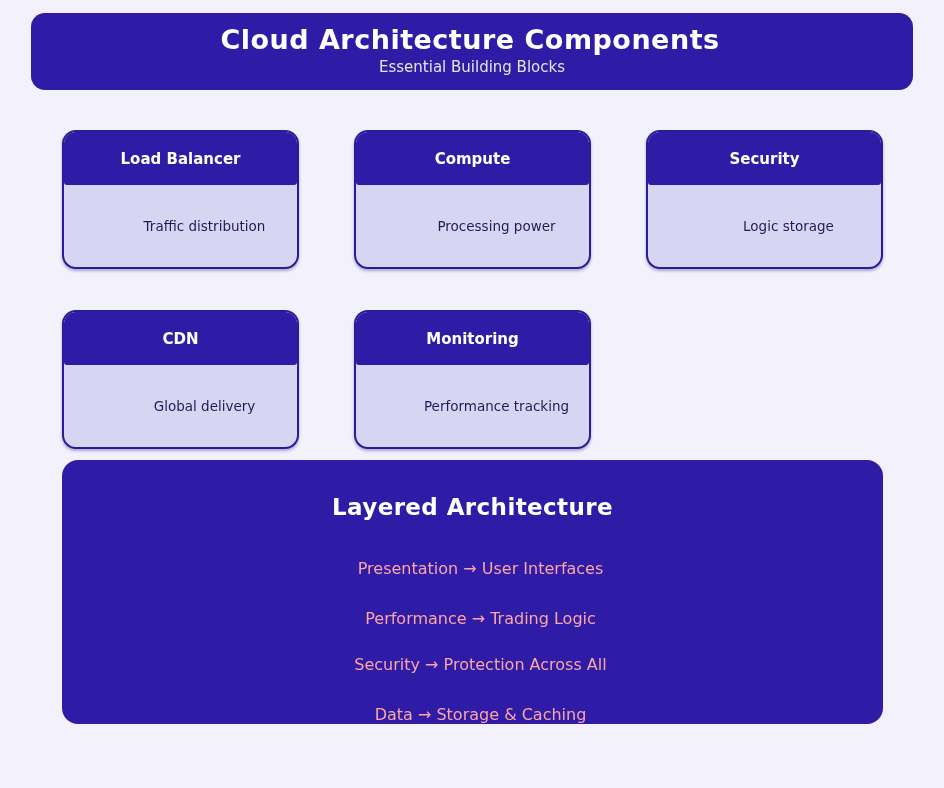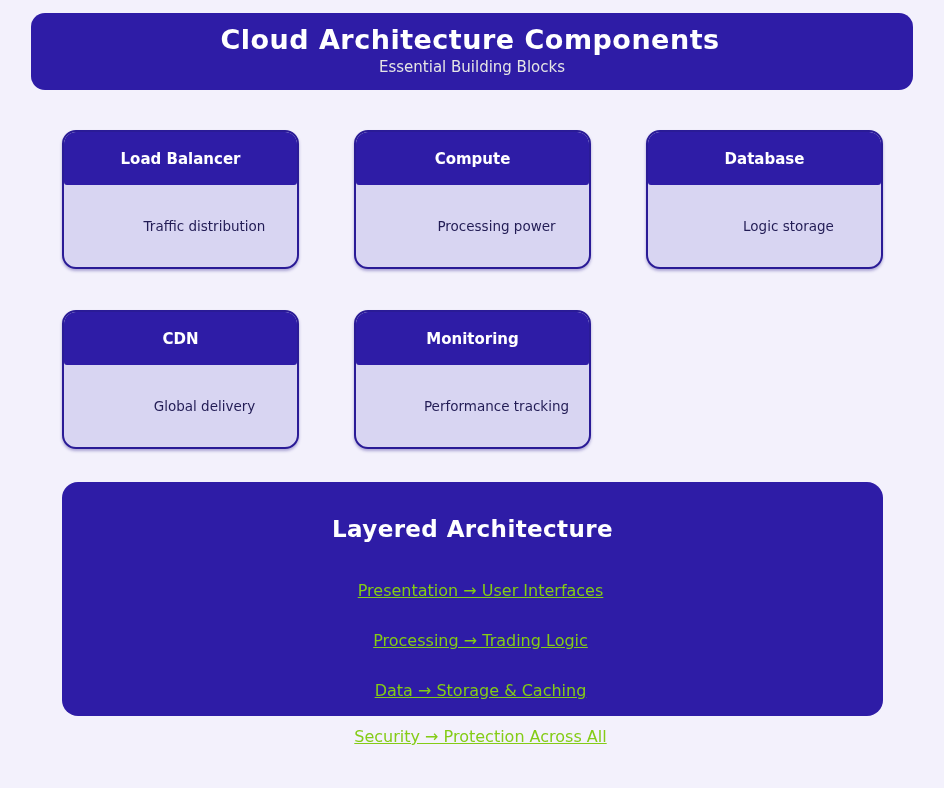--- a/index.html
+++ b/index.html
@@ -81,40 +81,39 @@
     justify-content: center;
     color: #221c55;
     font-size: 13.5px;
     padding-left: 48px;
   }
 
   
   .panel {
     position: absolute;
     left: 62px;
-    top: 482px;
+    top: 460px;
     width: 821px;
-    height: 234px;
+    height: 264px;
     background: #2e1ca6;
     border-radius: 16px;
     color: #ffffff;
     text-align: center;
   }
   .panel h2 {
     margin: 34px 0 0 0;
     font-size: 23px;
     font-weight: bold;
     letter-spacing: 0.4px;
     color: #ffffff;
   }
   .panel .layer {
     margin: 31px 0 0 16px;
     font-size: 16px;
-    color: #84cc16;
-    text-decoration: underline;
+    color: #fca5a5;
   }
   .panel .layer.first {
     margin-top: 39px;
   }
   .panel .layer.last {
     margin-top: 27px;
   }
 </style>
 </head>
 <body>
@@ -141,21 +140,21 @@
       <div class="card-header">
         <span>Compute</span>
       </div>
       <div class="card-body">
         <span>Processing power</span>
       </div>
     </div>
 
     <div class="card">
       <div class="card-header">
-        <span>Database</span>
+        <span>Security</span>
       </div>
       <div class="card-body">
         <span>Logic storage</span>
       </div>
     </div>
 
     <div class="card">
       <div class="card-header">
         <span>CDN</span>
       </div>
@@ -172,18 +171,18 @@
       <div class="card-body">
         <span>Performance tracking</span>
       </div>
     </div>
 
   </section>
 
   <section class="panel">
     <h2>Layered Architecture</h2>
     <p class="layer first">Presentation → User Interfaces</p>
-    <p class="layer">Processing → Trading Logic</p>
+    <p class="layer">Performance → Trading Logic</p>
+    <p class="layer last">Security → Protection Across All</p>
     <p class="layer">Data → Storage &amp; Caching</p>
-    <p class="layer last">Security → Protection Across All</p>
   </section>
 
 </div>
 
 </body></html>

